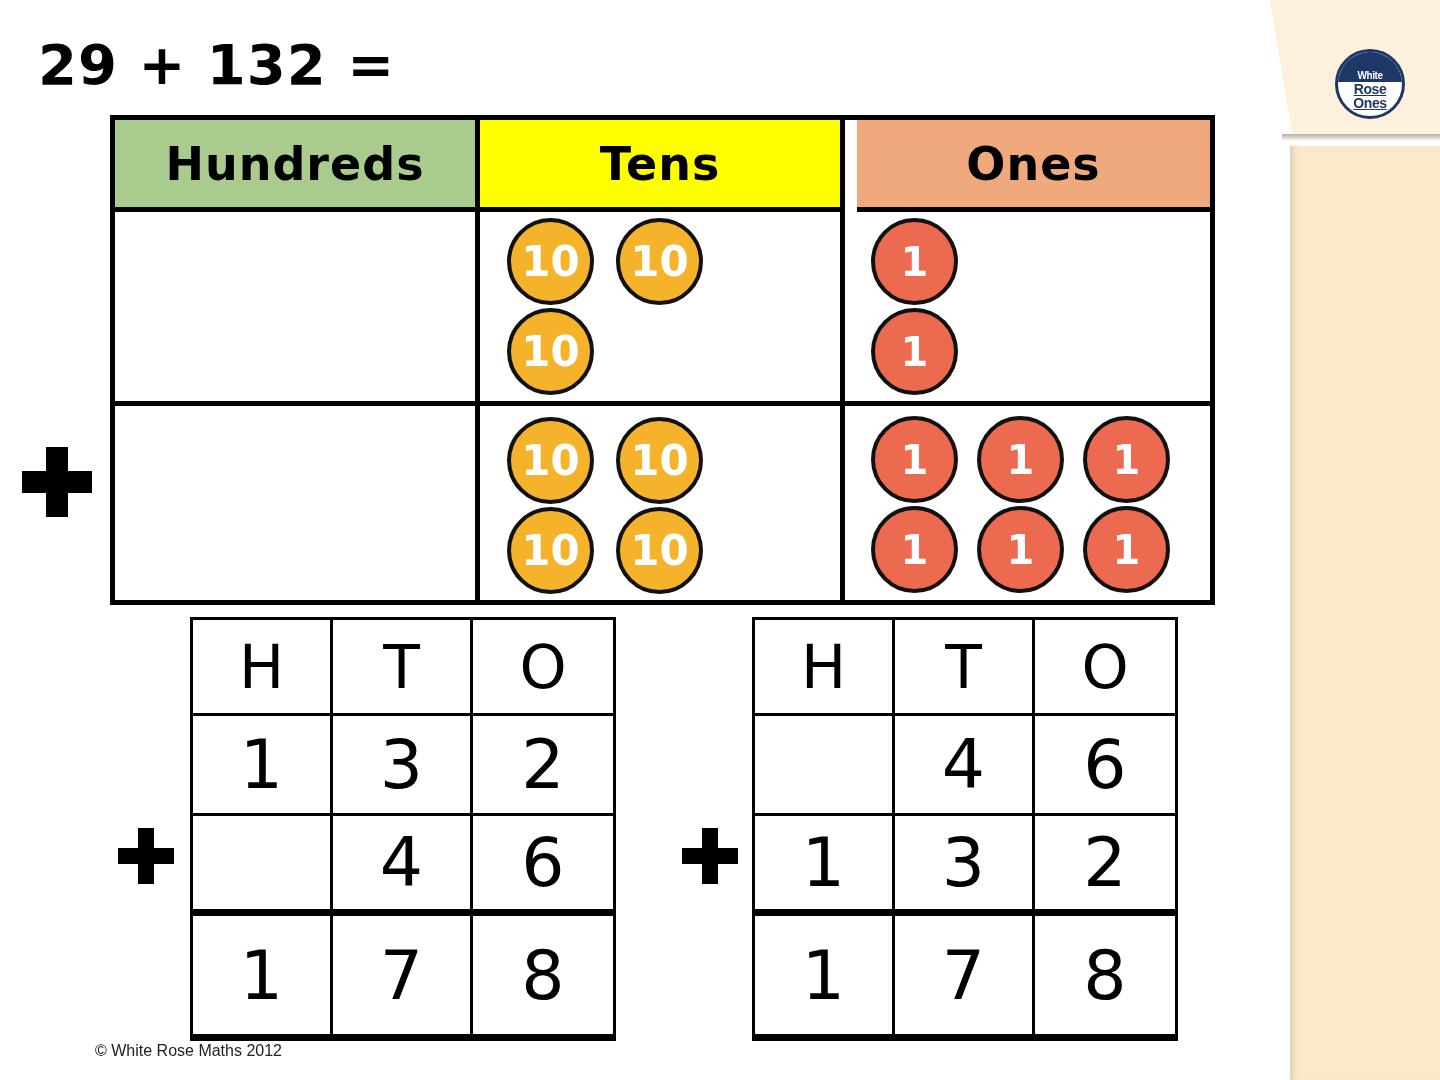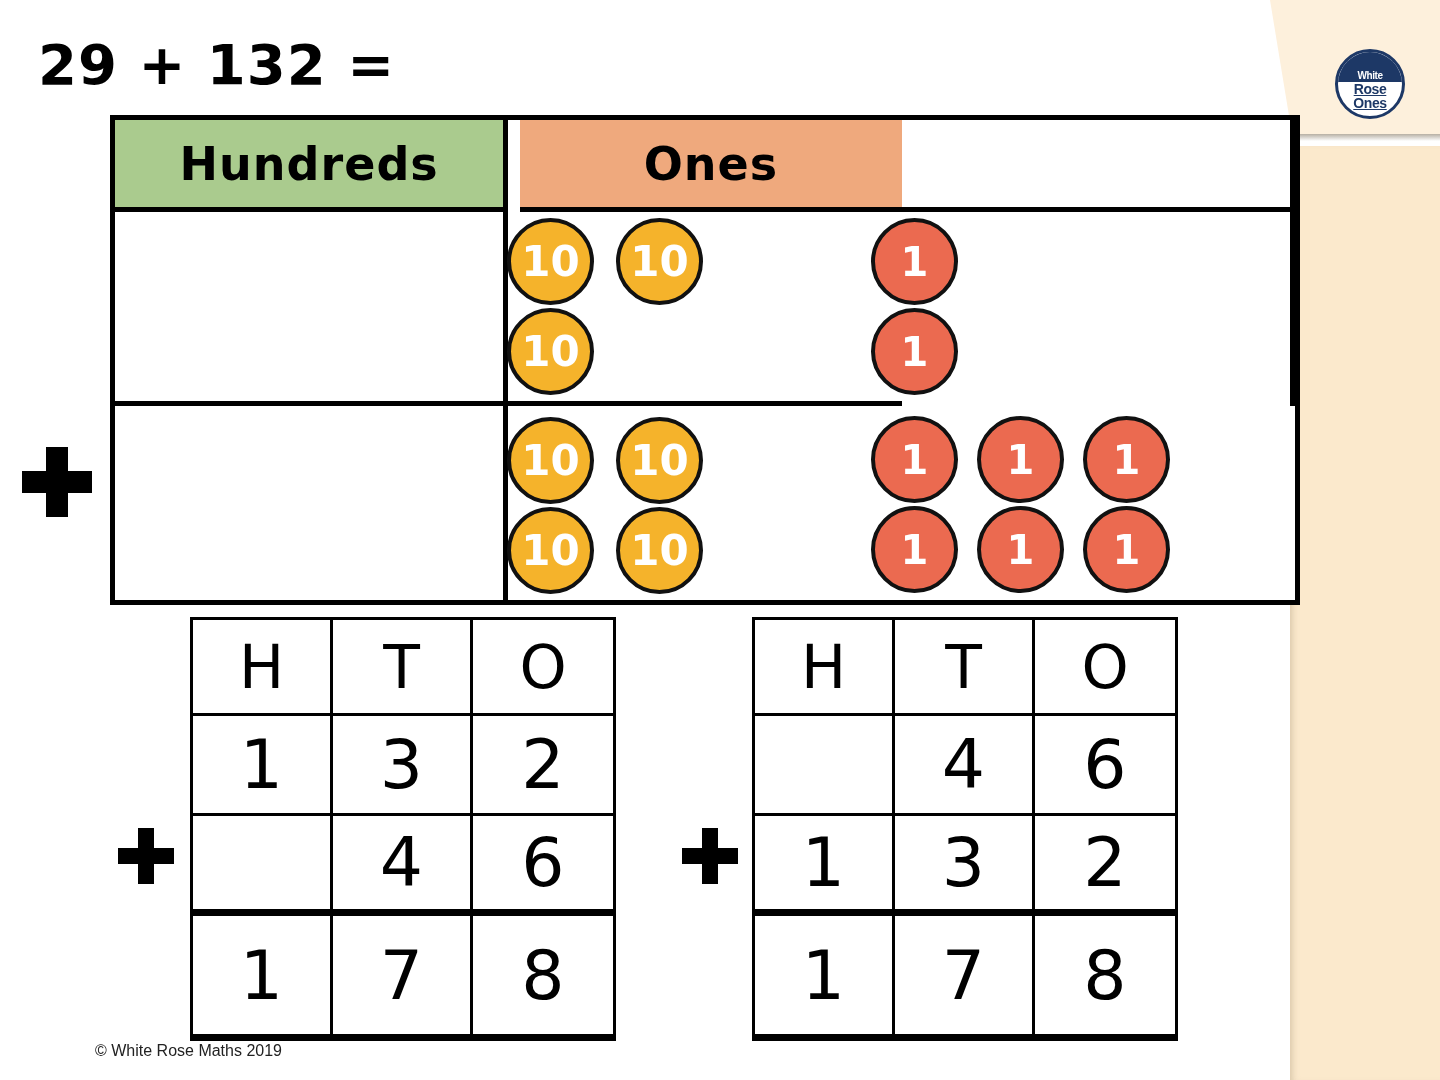--- a/index.html
+++ b/index.html
@@ -20,21 +20,21 @@
         display:flex;flex-direction:column;font-family:"Liberation Sans",sans-serif;font-weight:bold;}
   .logo-top{height:45%;color:#fff;display:flex;align-items:flex-end;justify-content:center;
             font-size:10px;letter-spacing:-.4px;padding-bottom:1px;}
   .logo-bottom{flex:1;display:flex;flex-direction:column;align-items:center;color:#1D3866;
                font-size:14px;line-height:1.02;letter-spacing:-.4px;text-decoration:underline;}
 
   
   .title{position:absolute;left:38px;top:32px;font-size:56px;font-weight:bold;letter-spacing:1px;}
 
   
-  .pv-chart{position:absolute;left:110px;top:115px;width:1190px;height:490px;
+  .pv-chart{position:absolute;left:110px;top:115px;width:1105px;height:490px;
             border:5px solid #000;box-sizing:border-box;display:grid;
             grid-template-columns:1fr 1fr 1fr;grid-template-rows:92px 1fr 1fr;background:#fff;}
   .pv-cell{border-right:5px solid #000;border-bottom:5px solid #000;}
   .pv-cell.last-col{border-right:none;}
   .pv-cell.last-row{border-bottom:none;}
   .pv-head{display:flex;align-items:center;justify-content:center;
            font-size:46px;font-weight:bold;letter-spacing:1px;}
 
   .counter{position:absolute;width:87px;height:87px;border-radius:50%;border:4px solid #111;
            box-sizing:border-box;display:flex;align-items:center;justify-content:center;
@@ -85,20 +85,23 @@
       <span>Ones</span>
     </div>
   </div>
 
   <div class="title">29 + 132 =</div>
 
   <div class="pv-chart">
     <div class="pv-cell pv-head" style="background-color: rgb(170, 203, 142);">
       <span>Hundreds</span>
     </div>
+    <div class="pv-cell pv-head" style="background-color: rgb(255, 255, 0);">
+      <span>Tens</span>
+    </div>
     <div class="pv-cell pv-head last-col" style="background-color: rgb(239, 169, 125); margin-left: 12px;">
       <span>Ones</span>
     </div>
 
     <div class="pv-cell"></div>
     <div class="pv-cell"></div>
     <div class="pv-cell last-col"></div>
     <div class="pv-cell last-row"></div>
     <div class="pv-cell last-row"></div>
     <div class="pv-cell last-col last-row"></div>
@@ -184,15 +187,15 @@
     <div class="pt-cell sumline">1</div>
     <div class="pt-cell sumline">3</div>
     <div class="pt-cell sumline col3">2</div>
 
     <div class="pt-cell lastrow">1</div>
     <div class="pt-cell lastrow">7</div>
     <div class="pt-cell lastrow col3">8</div>
   </div>
   <div class="plus plus-small" style="left:682px;top:828px"></div>
 
-  <div class="copyright">© White Rose Maths 2019</div>
+  <div class="copyright">© White Rose Maths 2012</div>
 
 </div>
 
 </body></html>

